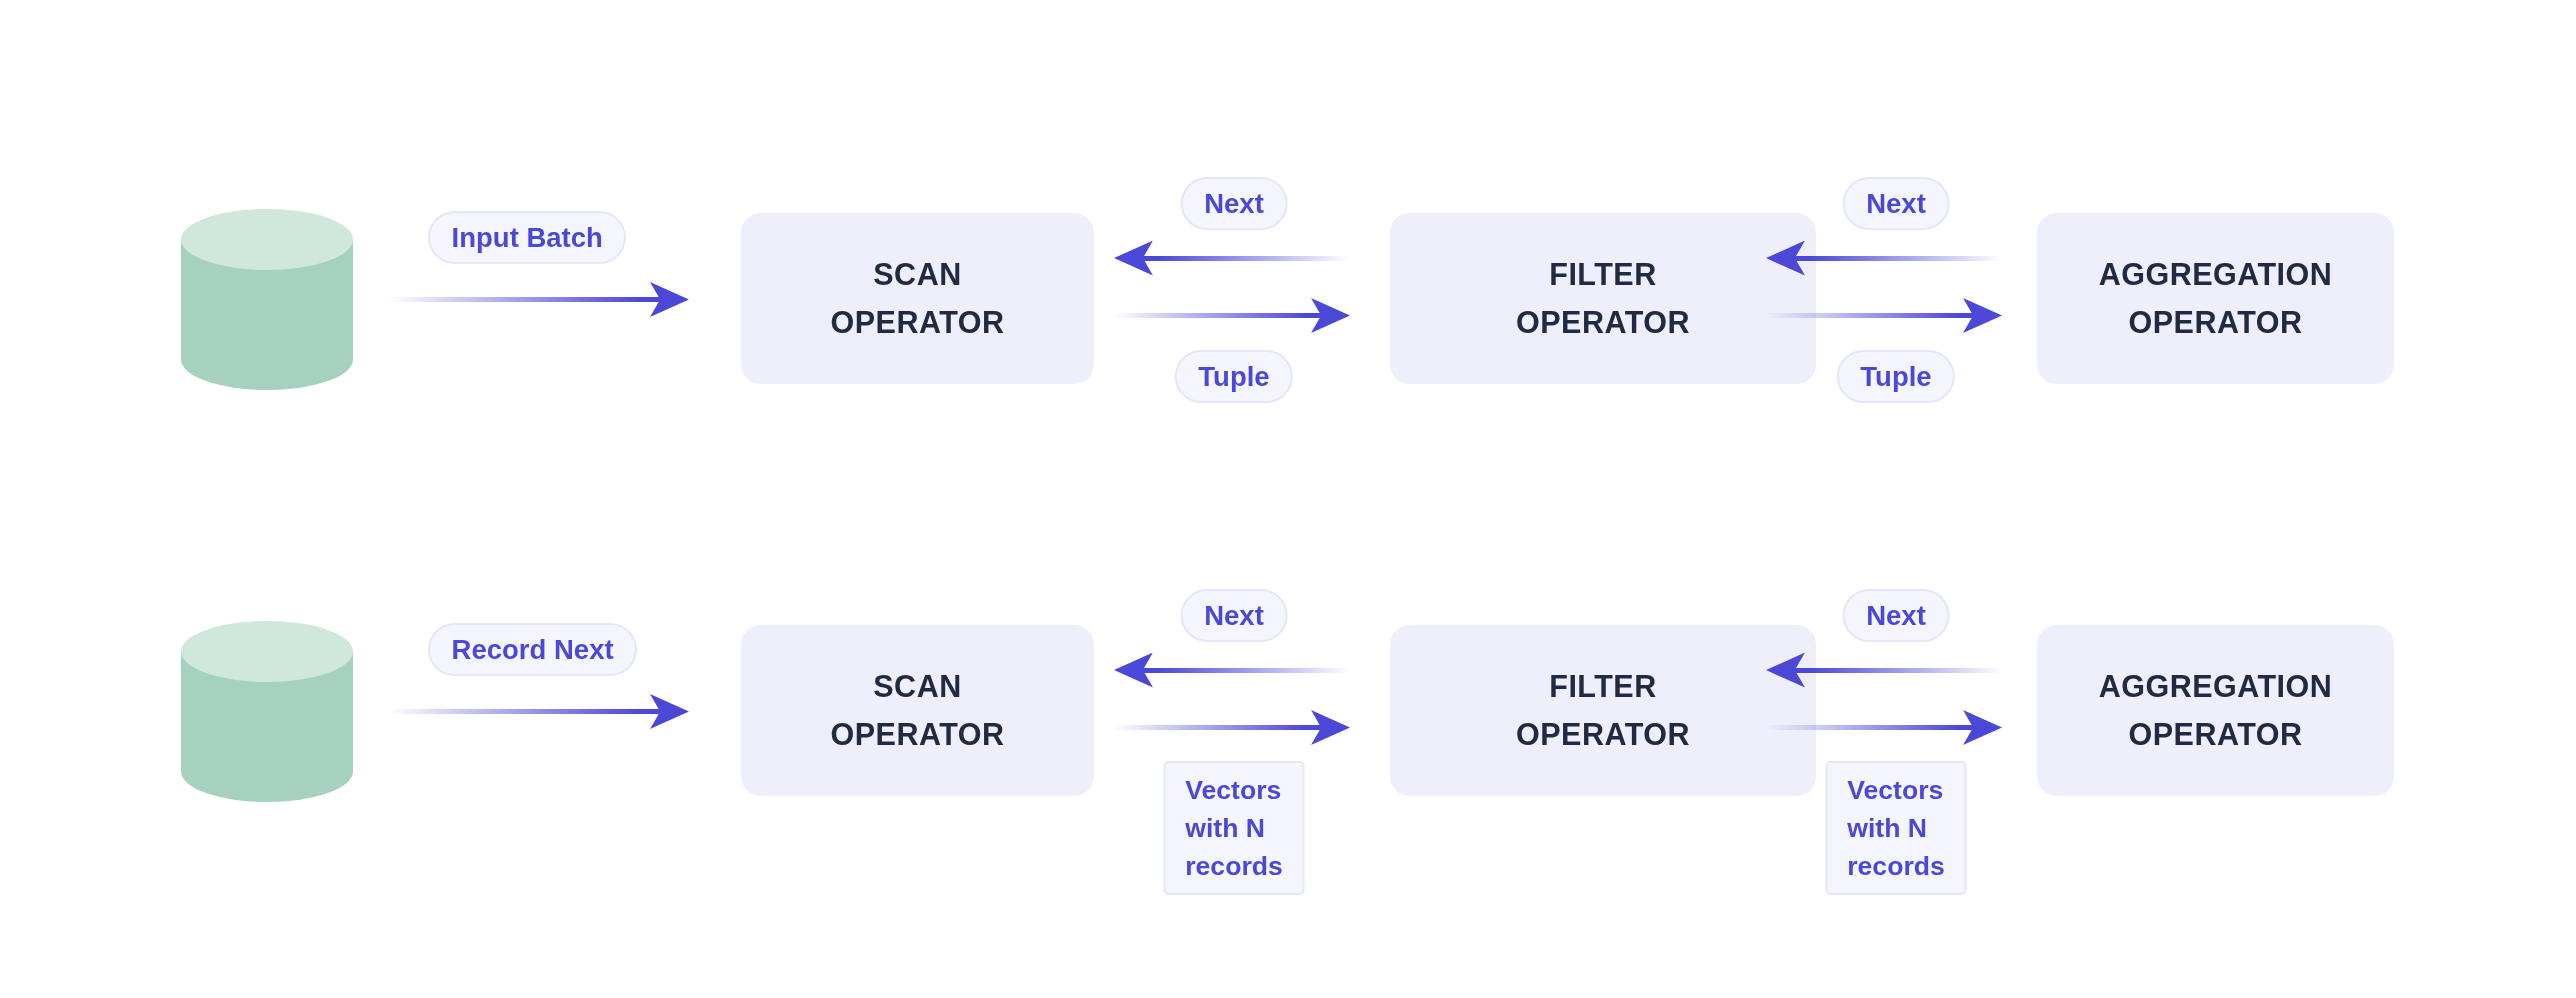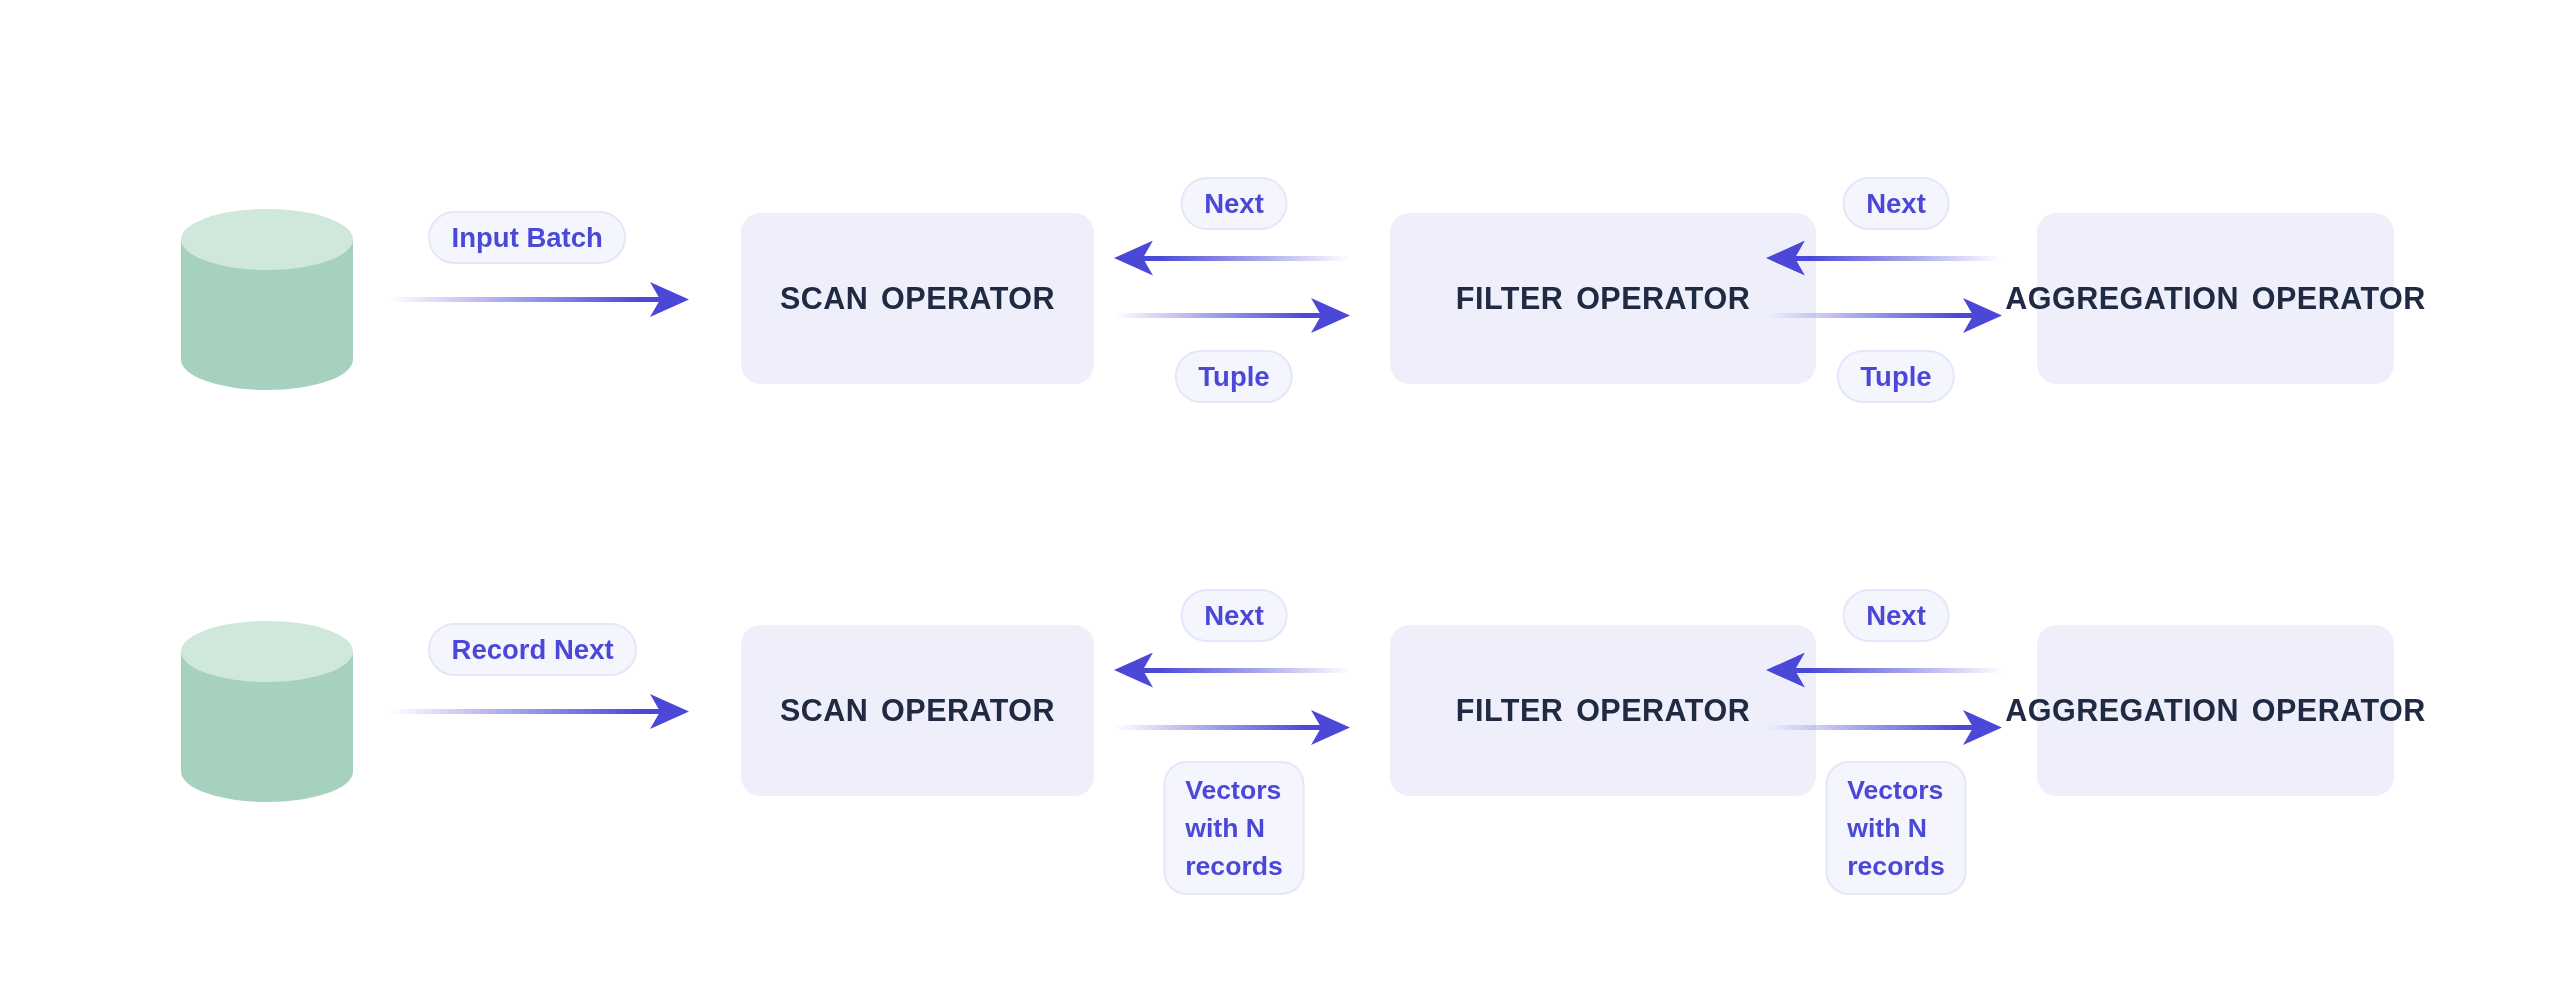--- a/index.html
+++ b/index.html
@@ -38,21 +38,21 @@
   }
   .src-pill{left:428px;top:-2px;}
   .next-pill{top:-36px;transform:translateX(-50%);}
   .bottom-pill{top:137px;transform:translateX(-50%);}
   .cx1{left:1234px;}
   .cx2{left:1896px;}
 
   
   .opbox{
     position:absolute;top:0;height:171px;border-radius:19.7px;background:var(--box-bg);
-    display:flex;flex-direction:row;align-items:center;justify-content:center;gap:12.8px;
+    display:flex;flex-direction:column;align-items:center;justify-content:center;gap:12.8px;
     color:var(--box-text);font-weight:700;font-size:30.5px;letter-spacing:0.5px;text-align:center;
   }
   .opbox.scan{left:741px;width:353px;}
   .opbox.filter{left:1390px;width:426px;}
   .opbox.agg{left:2037px;width:357px;}
 
   
   .arrow{position:absolute;height:39px;display:flex;align-items:center;}
   .arrow .shaft{flex:1;height:4.9px;border-radius:3px;}
   .arrow .head{width:39px;height:35px;background:var(--accent);flex:none;}
@@ -62,21 +62,21 @@
   .arrow.left  .shaft{background:linear-gradient(to left, rgba(75,72,216,0) 0%,rgba(75,72,216,0.6) 55%,var(--accent) 92%);}
   .src-arrow{left:388px;top:67px;width:301px;}
   .a-left {top:25.6px;width:236px;}
   .a-right{top:83px;width:236px;}
   .a-left.c1 ,.a-right.c1{left:1114px;}
   .a-left.c2 ,.a-right.c2{left:1766px;}
 
   
   .vec-box{
     position:absolute;top:136px;transform:translateX(-50%);
-    background:var(--pill-bg);border:2px solid var(--pill-border);border-radius:23px;
+    background:var(--pill-bg);border:2px solid var(--pill-border);border-radius:5px;
     padding:7.9px 19.7px;box-sizing:border-box;
     color:var(--accent);font-weight:700;font-size:26.6px;line-height:38px;white-space:nowrap;text-align:left;
   }
 </style>
 </head>
 <body>
 
 <div class="canvas">
 
   <div class="row r1">

